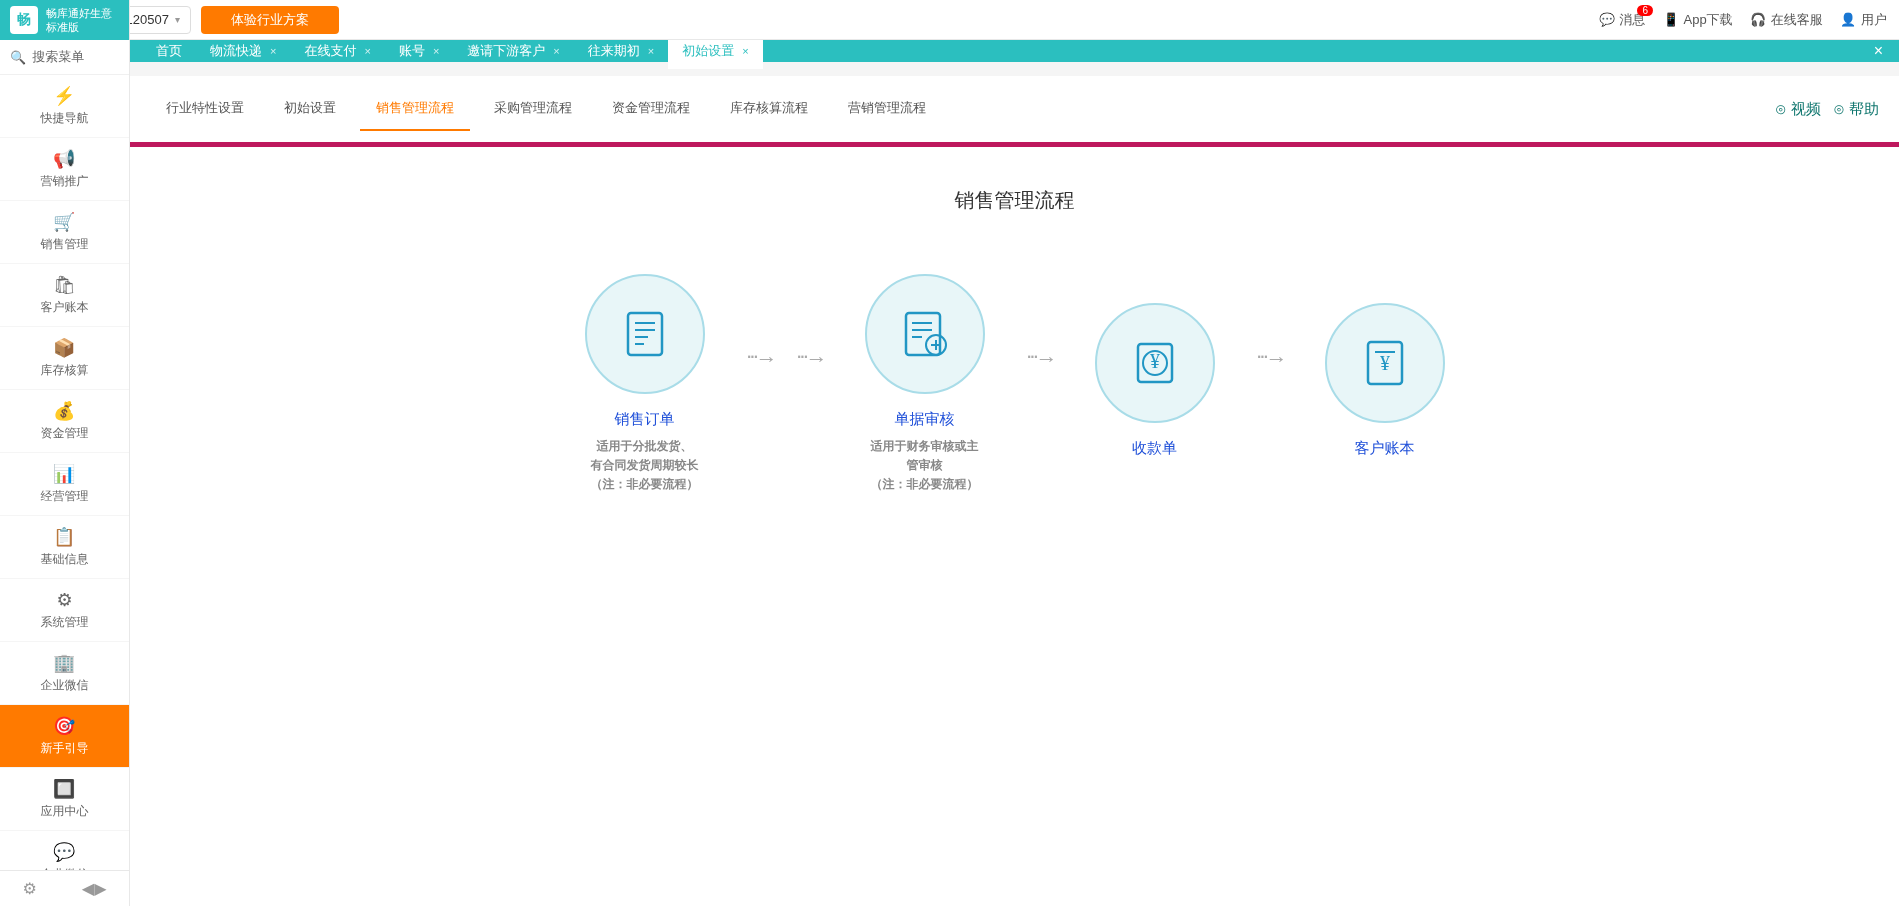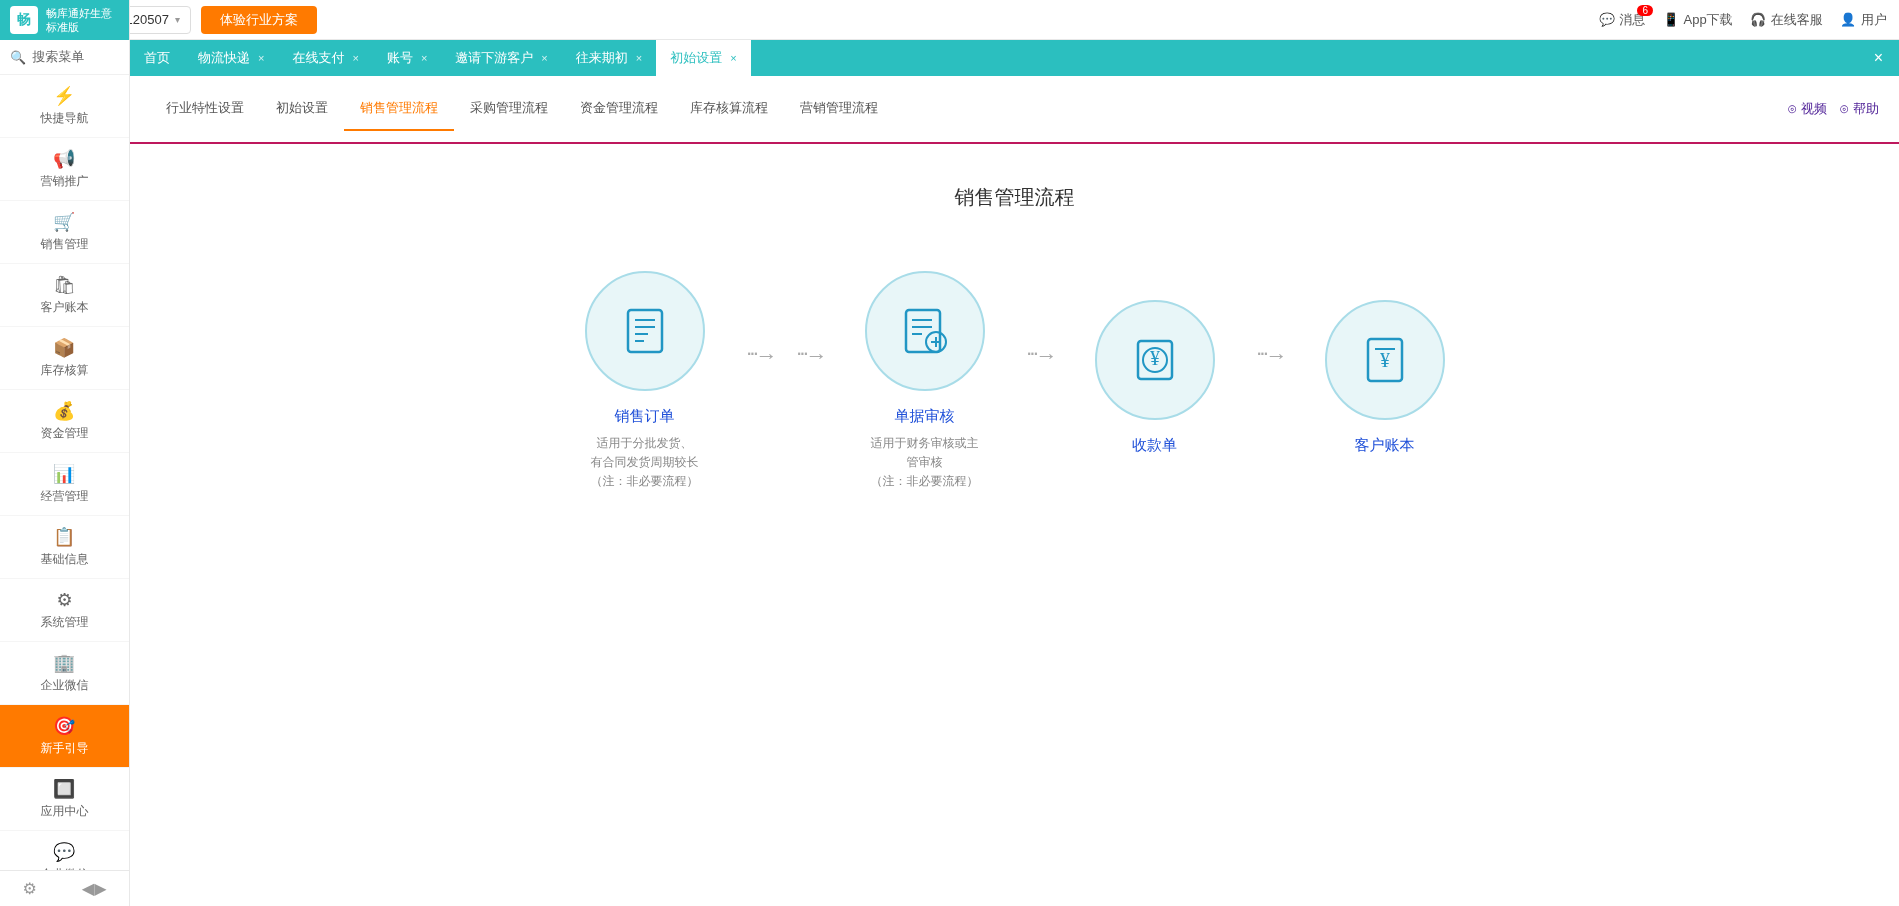--- a/index.html
+++ b/index.html
@@ -33,21 +33,21 @@
       cursor: pointer;
       font-size: 13px;
       color: #333;
     }
     .user-selector .chevron { color: #999; font-size: 10px; }
     .btn-trial {
       background: #ff7a00;
       color: #fff;
       border: none;
       border-radius: 4px;
-      padding: 5px 19px;
+      padding: 5px 30px;
       cursor: pointer;
       font-size: 13px;
     }
     .top-bar-right {
       display: flex;
       align-items: center;
       gap: 18px;
       font-size: 13px;
       color: #555;
     }
@@ -70,25 +70,26 @@
       min-width: 16px;
       text-align: center;
     }
 
     
     .nav-tabs {
       position: fixed;
       top: 40px;
       left: 130px;
       right: 0;
-      height: 36px;
+      height: 22px;
       background: #2bbfbf;
       display: flex;
       align-items: center;
       z-index: 99;
+      padding-left: 12px;
     }
     .nav-tab {
       height: 36px;
       padding: 0 14px;
       display: flex;
       align-items: center;
       gap: 6px;
       color: #fff;
       cursor: pointer;
       font-size: 13px;
@@ -185,41 +186,42 @@
       margin-left: 130px;
       background: #fff;
       min-height: calc(906px - 76px);
       padding: 0;
     }
 
     
     .sub-tabs {
       display: flex;
       align-items: center;
-      border-bottom: 2px solid #be185d;
+      border-bottom: 5px solid #be185d;
       padding: 11px 20px;
       background: #fff;
       position: relative;
+      gap: 8px;
     }
     .sub-tab {
       padding: 12px 16px;
       cursor: pointer;
       font-size: 13px;
       color: #555;
       border-bottom: 2px solid transparent;
       white-space: nowrap;
     }
     .sub-tab.active { color: #ff7a00; border-bottom: 2px solid #ff7a00; }
     .sub-tabs-right {
       margin-left: auto;
       display: flex;
       align-items: center;
       gap: 12px;
-      font-size: 13px;
-      color: #4c1d95;
+      font-size: 15px;
+      color: #0f766e;
     }
     .sub-tabs-right span { cursor: pointer; }
 
     
     .page-title {
       text-align: center;
       font-size: 20px;
       font-weight: normal;
       color: #333;
       margin: 40px 0 60px;
@@ -259,20 +261,21 @@
       font-size: 15px;
       color: #1d4ed8;
       margin-bottom: 8px;
       text-align: center;
     }
     .flow-step-desc {
       font-size: 12px;
       color: #888;
       text-align: center;
       line-height: 1.6;
+      font-weight: bold;
     }
     .flow-arrow {
       font-size: 22px;
       color: #aaa;
       margin-bottom: 56px;
       flex-shrink: 0;
       letter-spacing: -4px;
       width: 50px;
       text-align: center;
     }

